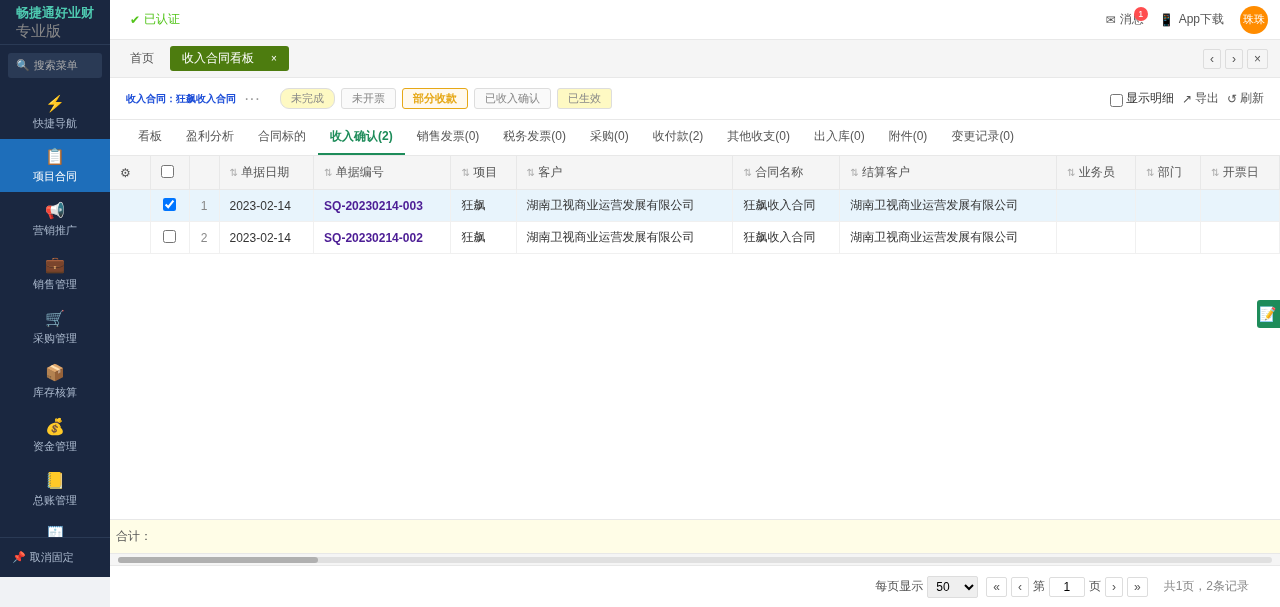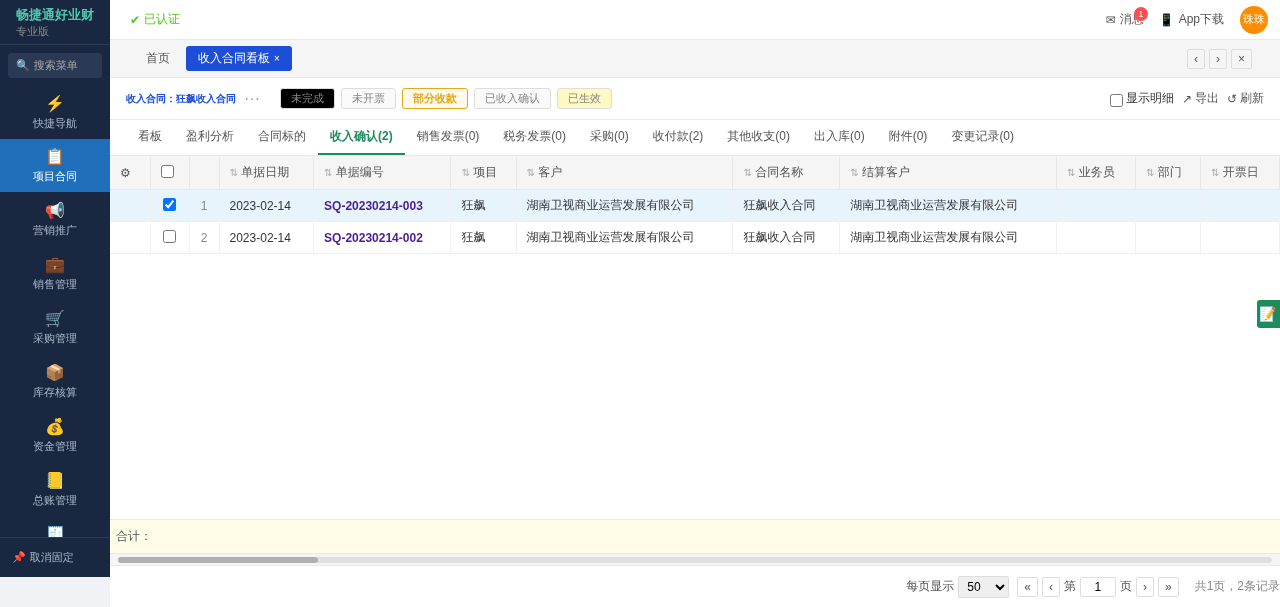--- a/index.html
+++ b/index.html
@@ -2,21 +2,21 @@
 <html><head>
   <meta charset="utf-8">
   <style>
     * { margin: 0; padding: 0; box-sizing: border-box; }
     body { font-family: 'Microsoft YaHei', Arial, sans-serif; font-size: 12px; color: #333; background: #f0f2f5; width: 1280px; height: 607px; overflow: hidden; display: flex; }
 
     
     .sidebar { width: 110px; background: #1a2740; height: 577px; display: flex; flex-direction: column; flex-shrink: 0; }
     .sidebar-logo { height: 45px; background: #1a2740; display: flex; align-items: center; justify-content: center; border-bottom: 1px solid #2a3a55; }
     .sidebar-logo-text { color: #4ec9b0; font-size: 13px; font-weight: bold; }
-    .sidebar-logo-sub { color: #888; font-size: 11px; }
+    .sidebar-logo-sub { color: #888; font-size: 15px; }
     .sidebar-search { padding: 8px; }
     .sidebar-search-btn { width: 100%; background: #2a3a55; border: none; color: #aaa; padding: 5px 8px; border-radius: 3px; cursor: pointer; font-size: 11px; text-align: left; display: flex; align-items: center; gap: 4px; }
     .sidebar-nav { display: flex; flex-direction: column; gap: 1px; overflow-y: auto; flex: 1; }
     .sidebar-item { display: flex; flex-direction: column; align-items: center; padding: 8px 4px; cursor: pointer; color: #aab8cc; font-size: 11px; gap: 3px; }
     .sidebar-item.active { background: #1e6eba; color: #fff; }
     .sidebar-item-icon { font-size: 16px; }
     .sidebar-bottom { padding: 8px; border-top: 1px solid #2a3a55; }
     .sidebar-bottom-item { display: flex; align-items: center; gap: 4px; color: #aab8cc; font-size: 11px; padding: 4px; cursor: pointer; }
 
     
@@ -29,37 +29,37 @@
     .topbar-verified { display: flex; align-items: center; gap: 4px; color: #52c41a; font-size: 12px; margin-left: 8px; }
     .topbar-right { margin-left: auto; display: flex; align-items: center; gap: 16px; }
     .topbar-action { display: flex; align-items: center; gap: 4px; font-size: 12px; color: #555; cursor: pointer; position: relative; }
     .topbar-badge { position: absolute; top: -4px; right: -4px; background: #ff4d4f; color: #fff; border-radius: 50%; width: 14px; height: 14px; font-size: 9px; display: flex; align-items: center; justify-content: center; }
     .topbar-avatar { width: 28px; height: 28px; border-radius: 50%; background: #ff8c00; display: flex; align-items: center; justify-content: center; color: #fff; font-size: 11px; }
 
     
     .content { flex: 1; display: flex; flex-direction: column; overflow: hidden; }
 
     
-    .tabbar { height: 38px; background: #f5f5f5; display: flex; align-items: center; padding: 0 28px; gap: 8px; border-bottom: 1px solid #e8e8e8; }
+    .tabbar { height: 38px; background: #f5f5f5; display: flex; align-items: center; padding: 0 12px; gap: 8px; border-bottom: 1px solid #e8e8e8; }
     .tabbar-home { color: #555; font-size: 12px; cursor: pointer; padding: 4px 8px; }
-    .tabbar-tab { display: flex; align-items: center; gap: 4px; background: #1d4ed8; color: #fff; padding: 4px 12px; border-radius: 3px; font-size: 12px; cursor: pointer; }
+    .tabbar-tab { display: flex; align-items: center; gap: 17px; background: #4d7c0f; color: #fff; padding: 4px 12px; border-radius: 3px; font-size: 12px; cursor: pointer; }
     .tabbar-tab-close { cursor: pointer; color: #fff; font-size: 10px; }
     .tabbar-nav { margin-left: auto; display: flex; gap: 4px; }
     .tabbar-nav-btn { background: none; border: 1px solid #ddd; padding: 2px 6px; cursor: pointer; border-radius: 2px; color: #555; font-size: 12px; }
 
     
     .page { flex: 1; background: #fff; display: flex; flex-direction: column; overflow: hidden; }
 
     
     .page-header { padding: 10px 16px; border-bottom: 1px solid #e8e8e8; display: flex; align-items: center; gap: 8px; }
     .page-title { font-size: 10px; font-weight: bold; color: #1d4ed8; }
     .page-header-more { color: #999; cursor: pointer; font-size: 16px; }
     .page-header-status { display: flex; gap: 6px; margin-left: 12px; }
     .status-tag { padding: 2px 10px; border-radius: 3px; font-size: 11px; border: 1px solid; cursor: pointer; }
-    .status-tag.incomplete { color: #888; border-color: #ddd; background: #000000; }
+    .status-tag.incomplete { color: #888; border-color: #ddd; background: #fef9c3; border-radius: 9px; }
     .status-tag.not-invoiced { color: #888; border-color: #ddd; background: #fafafa; }
     .status-tag.partial { color: #e6a817; border-color: #e6a817; background: #fff9ee; font-weight: bold; }
     .status-tag.confirmed { color: #888; border-color: #ddd; background: #fafafa; }
     .status-tag.effective { color: #888; border-color: #ddd; background: #fef9c3; }
     .page-header-actions { margin-left: auto; display: flex; gap: 8px; align-items: center; }
     .page-header-action-btn { display: flex; align-items: center; gap: 3px; font-size: 12px; color: #555; cursor: pointer; border: none; background: none; }
 
     
     .tabs { display: flex; padding: 0 16px; border-bottom: 1px solid #e8e8e8; background: #fff; }
     .tab { padding: 8px 12px; font-size: 12px; color: #555; cursor: pointer; border-bottom: 2px solid transparent; white-space: nowrap; }
@@ -75,21 +75,21 @@
     .data-table .col-num { color: #888; text-align: center; width: 30px; }
     .data-table .link { color: #4c1d95; text-decoration: none; cursor: pointer; font-weight: bold; }
     .th-settings { width: 30px; text-align: center; cursor: pointer; }
     .checkbox-cell { text-align: center; }
     .sort-icon { color: #aaa; font-size: 10px; }
 
     
     .summary-row { background: #fffde7; border-top: 1px solid #e8e8e8; padding: 8px 6px; font-size: 12px; color: #555; display: flex; align-items: center; }
 
     
-    .footer { height: 42px; background: #fff; border-top: 1px solid #e8e8e8; display: flex; align-items: center; justify-content: flex-end; padding: 0 0; gap: 8px; font-size: 12px; color: #555; }
+    .footer { height: 42px; background: #fff; border-top: 1px solid #e8e8e8; display: flex; align-items: center; justify-content: flex-end; padding: 0 31px; gap: 8px; font-size: 12px; color: #555; }
     .footer-page-size { display: flex; align-items: center; gap: 4px; }
     .footer-page-size select { border: 1px solid #ddd; padding: 2px 4px; border-radius: 2px; font-size: 12px; }
     .footer-nav { display: flex; align-items: center; gap: 4px; }
     .footer-nav-btn { border: 1px solid #ddd; background: #fff; padding: 2px 6px; cursor: pointer; border-radius: 2px; color: #555; font-size: 12px; }
     .footer-nav-btn:disabled { color: #ccc; cursor: not-allowed; }
     .footer-page-input { border: 1px solid #ddd; width: 36px; text-align: center; padding: 2px; border-radius: 2px; font-size: 12px; }
     .footer-info { color: #888; margin-left: 8px; }
 
     
     .scrollbar-row { height: 12px; background: #f5f5f5; border-top: 1px solid #e8e8e8; display: flex; align-items: center; padding: 0 8px; }

